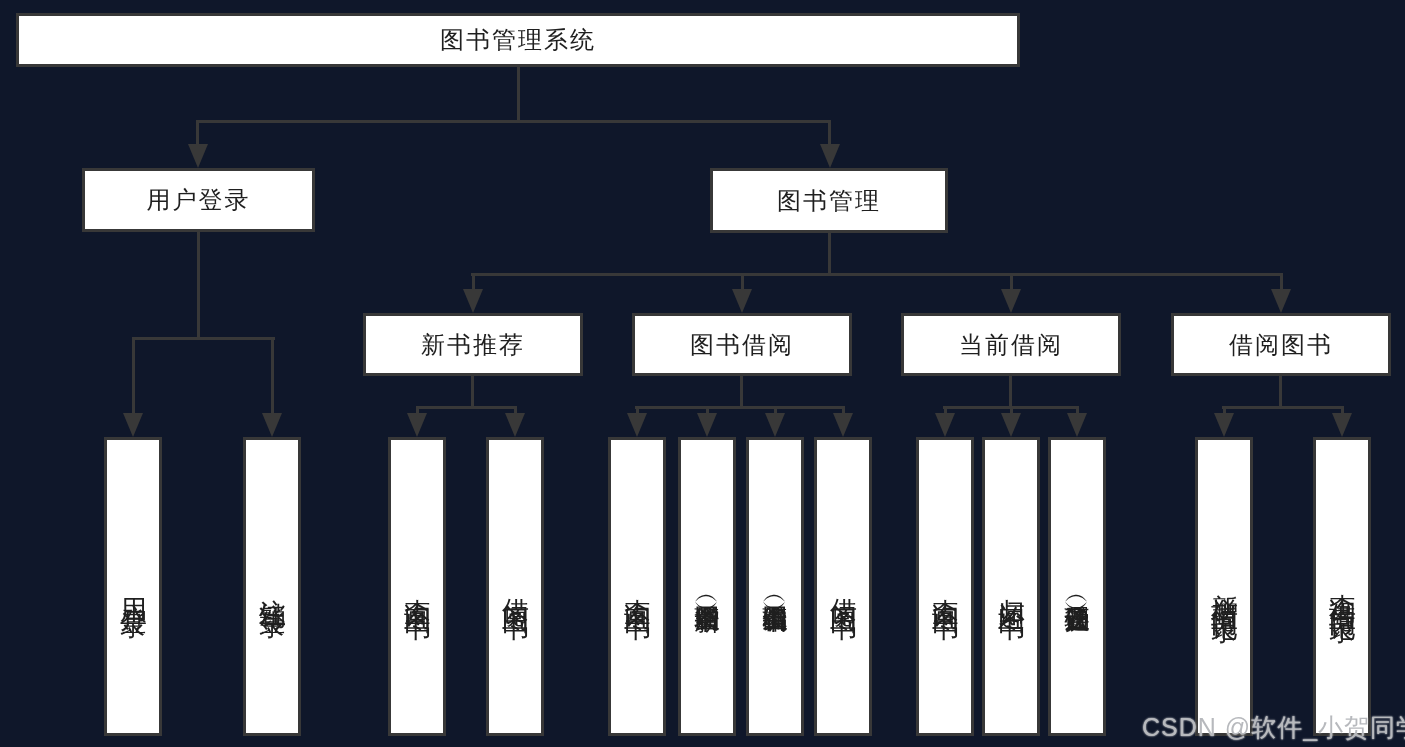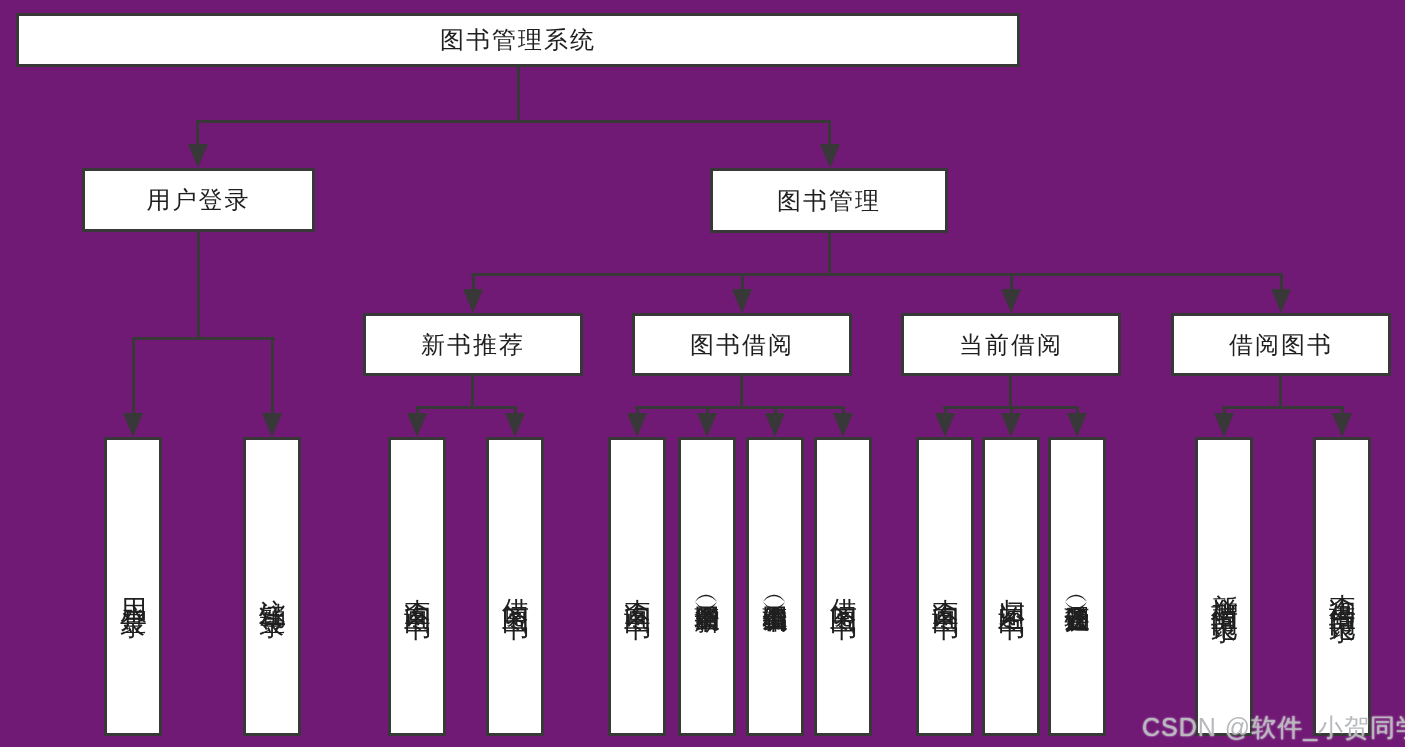--- a/index.html
+++ b/index.html
@@ -5,21 +5,21 @@
   html, body {
     margin: 0;
     padding: 0;
     background: #ffffff;
     font-family: "Liberation Sans", "DejaVu Sans", sans-serif;
   }
   #canvas {
     position: relative;
     width: 1405px;
     height: 747px;
-    background: #701a75;
+    background: #0f172a;
     overflow: hidden;
   }
   
   .node {
     position: absolute;
     box-sizing: border-box;
     border: 3px solid #383838;
     background: #ffffff;
     display: flex;
     align-items: center;

